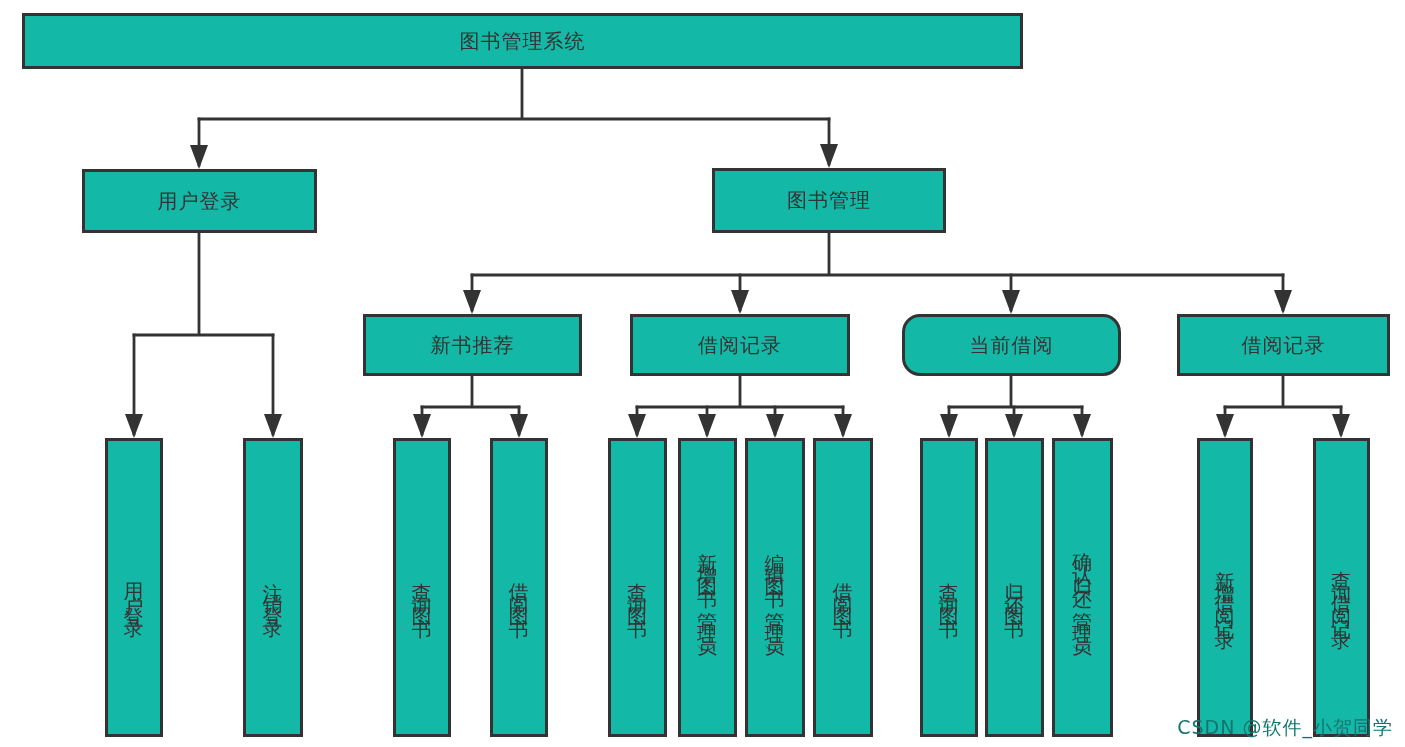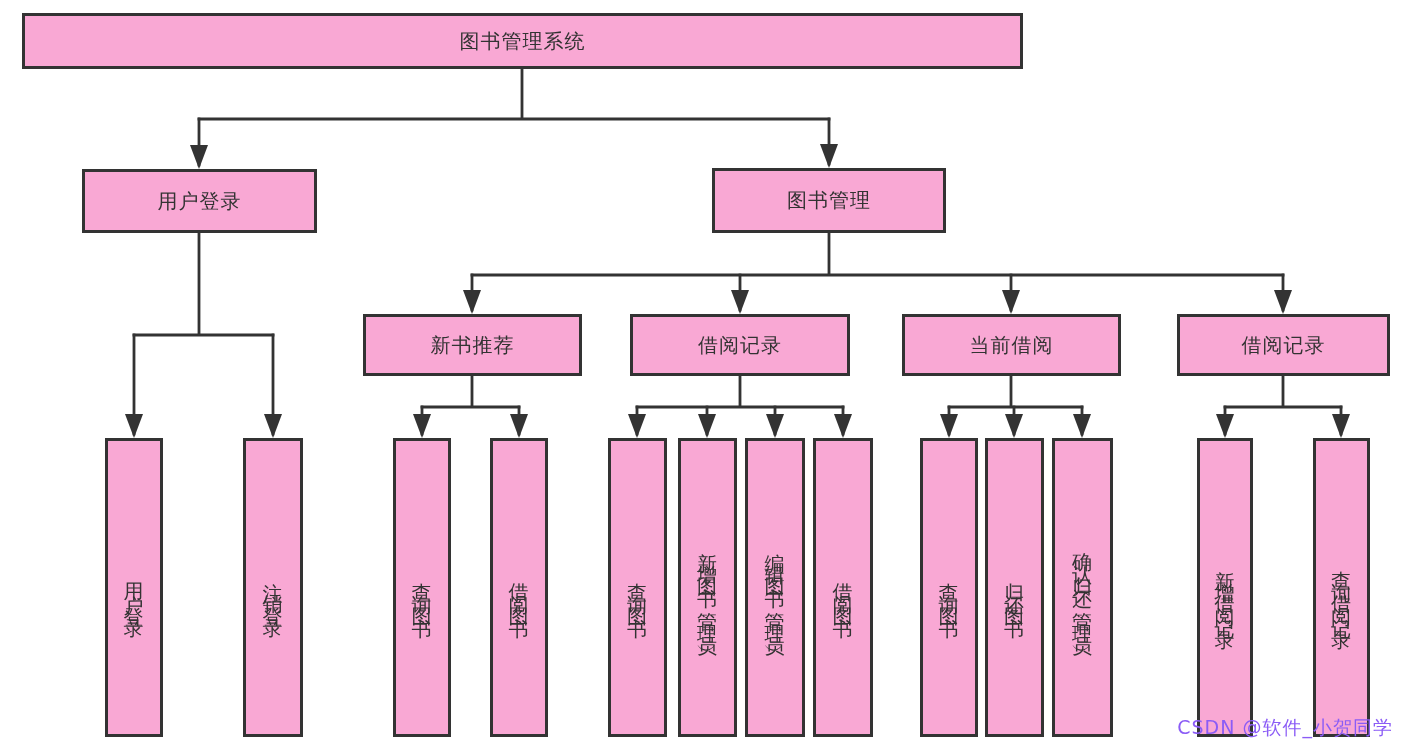--- a/index.html
+++ b/index.html
@@ -8,21 +8,21 @@
     width:1405px; height:747px;
     background:#ffffff;
     font-family:"DejaVu Sans","Liberation Sans",sans-serif;
     overflow:hidden;
   }
   .connectors { position:absolute; left:0; top:0; width:1405px; height:747px; }
   .box {
     position:absolute;
     box-sizing:border-box;
     border:3px solid #333333;
-    background:#f9a8d4;
+    background:#14b8a6;
     color:#333333;
     display:flex;
     align-items:center;
     justify-content:center;
     font-size:20px;
     letter-spacing:1px;
     text-align:right;
   }
   .leaf {
     writing-mode:vertical-rl;
@@ -31,21 +31,21 @@
     font-size:20px;
     line-height:1.2;
     padding-top:6px;
   }
   .watermark {
     position:absolute;
     right:12px;
     bottom:6px;
     font-size:19px;
     letter-spacing:1px;
-    color:#8b5cf6;
+    color:#0f766e;
     z-index:5;
     white-space:nowrap;
   }
 </style>
 </head>
 <body>
 
 <div class="canvas">
 
   <svg class="connectors" viewBox="0 0 1405 747" xmlns="http://www.w3.org/2000/svg">
@@ -92,21 +92,21 @@
     </g>
   </svg>
 
   <div class="box" style="left:22px; top:13px; width:1001px; height:56px;">图书管理系统</div>
 
   <div class="box" style="left:82px; top:169px; width:235px; height:64px;">用户登录</div>
   <div class="box" style="left:363px; top:314px; width:219px; height:62px;">新书推荐</div>
 
   <div class="box" style="left:712px; top:168px; width:234px; height:65px;">图书管理</div>
   <div class="box" style="left:630px; top:314px; width:220px; height:62px;">借阅记录</div>
-  <div class="box" style="left:902px; top:314px; width:219px; height:62px;">当前借阅</div>
+  <div class="box" style="left:902px; top:314px; width:219px; height:62px;border-radius:18px;">当前借阅</div>
   <div class="box" style="left:1177px; top:314px; width:213px; height:62px;">借阅记录</div>
 
   <div class="box leaf" style="left:105px; top:438px; width:58px; height:299px;">用户登录</div>
   <div class="box leaf" style="left:243px; top:438px; width:60px; height:299px;">注销登录</div>
 
   <div class="box leaf" style="left:393px; top:438px; width:58px; height:299px;">查询图书</div>
   <div class="box leaf" style="left:490px; top:438px; width:58px; height:299px;">借阅图书</div>
 
   <div class="box leaf" style="left:608px; top:438px; width:59px; height:299px;">查询图书</div>
   <div class="box leaf" style="left:678px; top:438px; width:59px; height:299px;">新增图书（管理员）</div>

